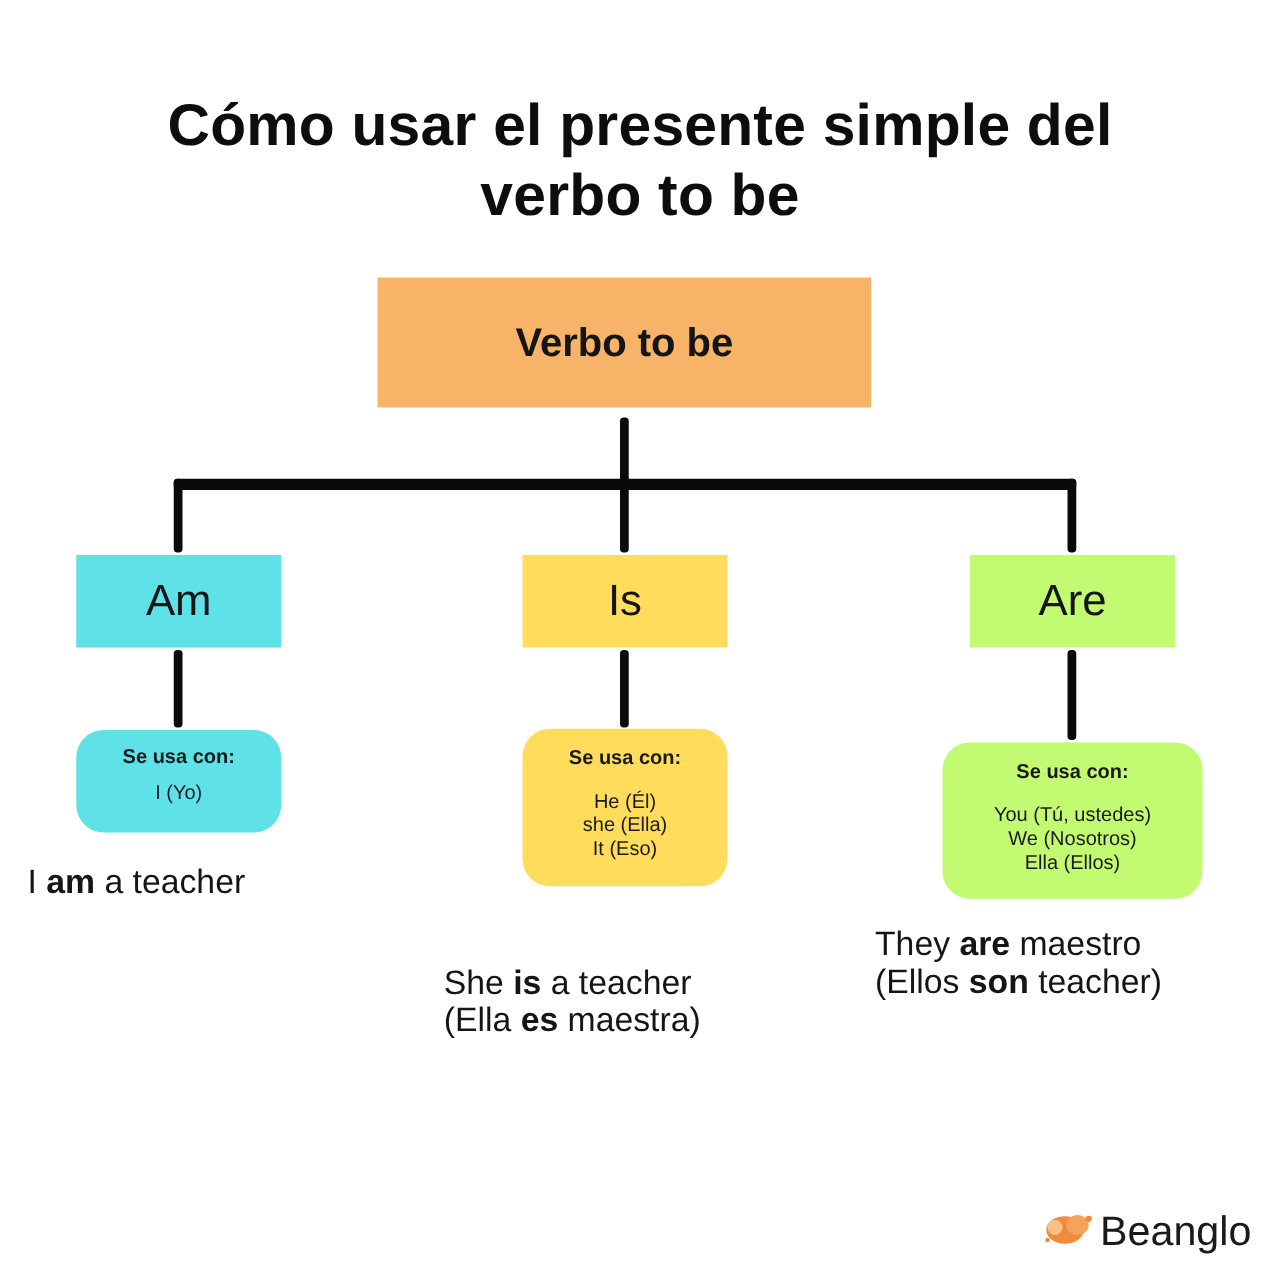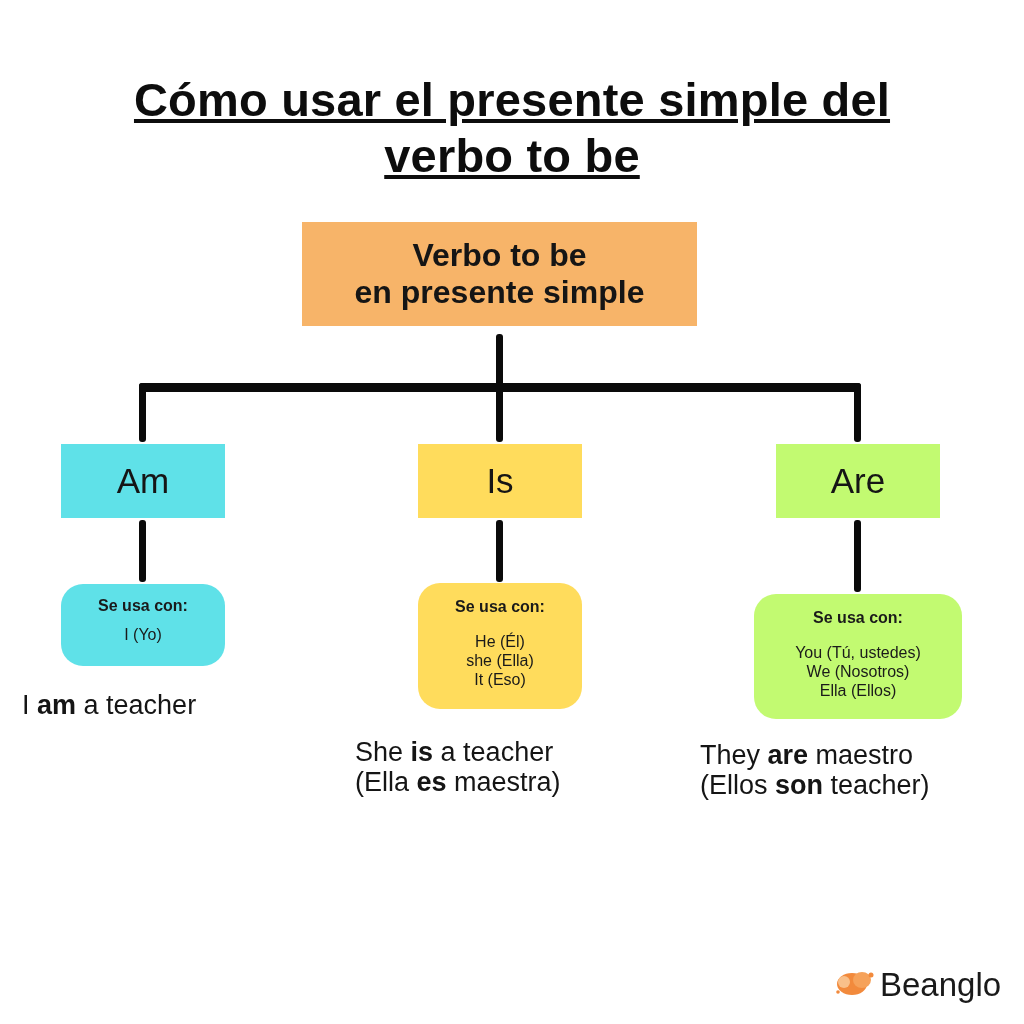--- a/index.html
+++ b/index.html
@@ -4,21 +4,21 @@
 <style>
   html, body { margin: 0; padding: 0; }
   body {
     width: 1024px; height: 1024px; position: relative; overflow: hidden;
     background: #ffffff; color: #111111;
     font-family: "Liberation Sans", "DejaVu Sans", sans-serif;
   }
   .title {
     position: absolute; left: 0; top: 72px; width: 1024px;
     text-align: center; font-weight: bold; font-size: 47px; line-height: 56px;
-    color: #0d0d0d; letter-spacing: 0.2px; text-decoration: underline;
+    color: #0d0d0d; letter-spacing: 0.2px;
   }
   .root-box {
     position: absolute; left: 302px; top: 222px; width: 395px; height: 104px;
     background: #f7b469; display: flex; flex-direction: column;
     align-items: center; justify-content: center;
     font-weight: bold; font-size: 32px; line-height: 37px; color: #151515;
   }
   .line { position: absolute; background: #0a0a0a; border-radius: 3px; }
   .verb-box {
     position: absolute; top: 444px; width: 164px; height: 74px;
@@ -44,21 +44,20 @@
 </head>
 <body>
 
 <div class="title">
   <div>Cómo usar el presente simple del</div>
   <div>verbo to be</div>
 </div>
 
 <div class="root-box">
   <div>Verbo to be</div>
-  <div>en presente simple</div>
 </div>
 
 <div class="line" style="left:496px; top:334px; width:7px; height:108px;"></div>
 <div class="line" style="left:139px; top:383px; width:722px; height:9px;"></div>
 <div class="line" style="left:139px; top:383px; width:7px; height:59px;"></div>
 <div class="line" style="left:854px; top:383px; width:7px; height:59px;"></div>
 <div class="line" style="left:139px; top:520px; width:7px; height:62px;"></div>
 <div class="line" style="left:496px; top:520px; width:7px; height:62px;"></div>
 <div class="line" style="left:854px; top:520px; width:7px; height:72px;"></div>
 
@@ -88,21 +87,21 @@
   <div class="usage-head">Se usa con:</div>
   <div>You (Tú, ustedes)</div>
   <div>We (Nosotros)</div>
   <div>Ella (Ellos)</div>
 </div>
 
 <div class="example" style="left:22px; top:690px; width:240px;">
   <div><span>I </span><b>am</b><span> a teacher</span></div>
 </div>
 
-<div class="example" style="left:355px; top:737px; width:290px;">
+<div class="example" style="left:355px; top:771px; width:290px;">
   <div><span>She </span><b>is</b><span> a teacher</span></div>
   <div><span>(Ella </span><b>es</b><span> maestra)</span></div>
 </div>
 
 <div class="example" style="left:700px; top:740px; width:316px;">
   <div><span>They </span><b>are</b><span> maestro</span></div>
   <div><span>(Ellos </span><b>son</b><span> teacher)</span></div>
 </div>
 
 <div class="brand">

